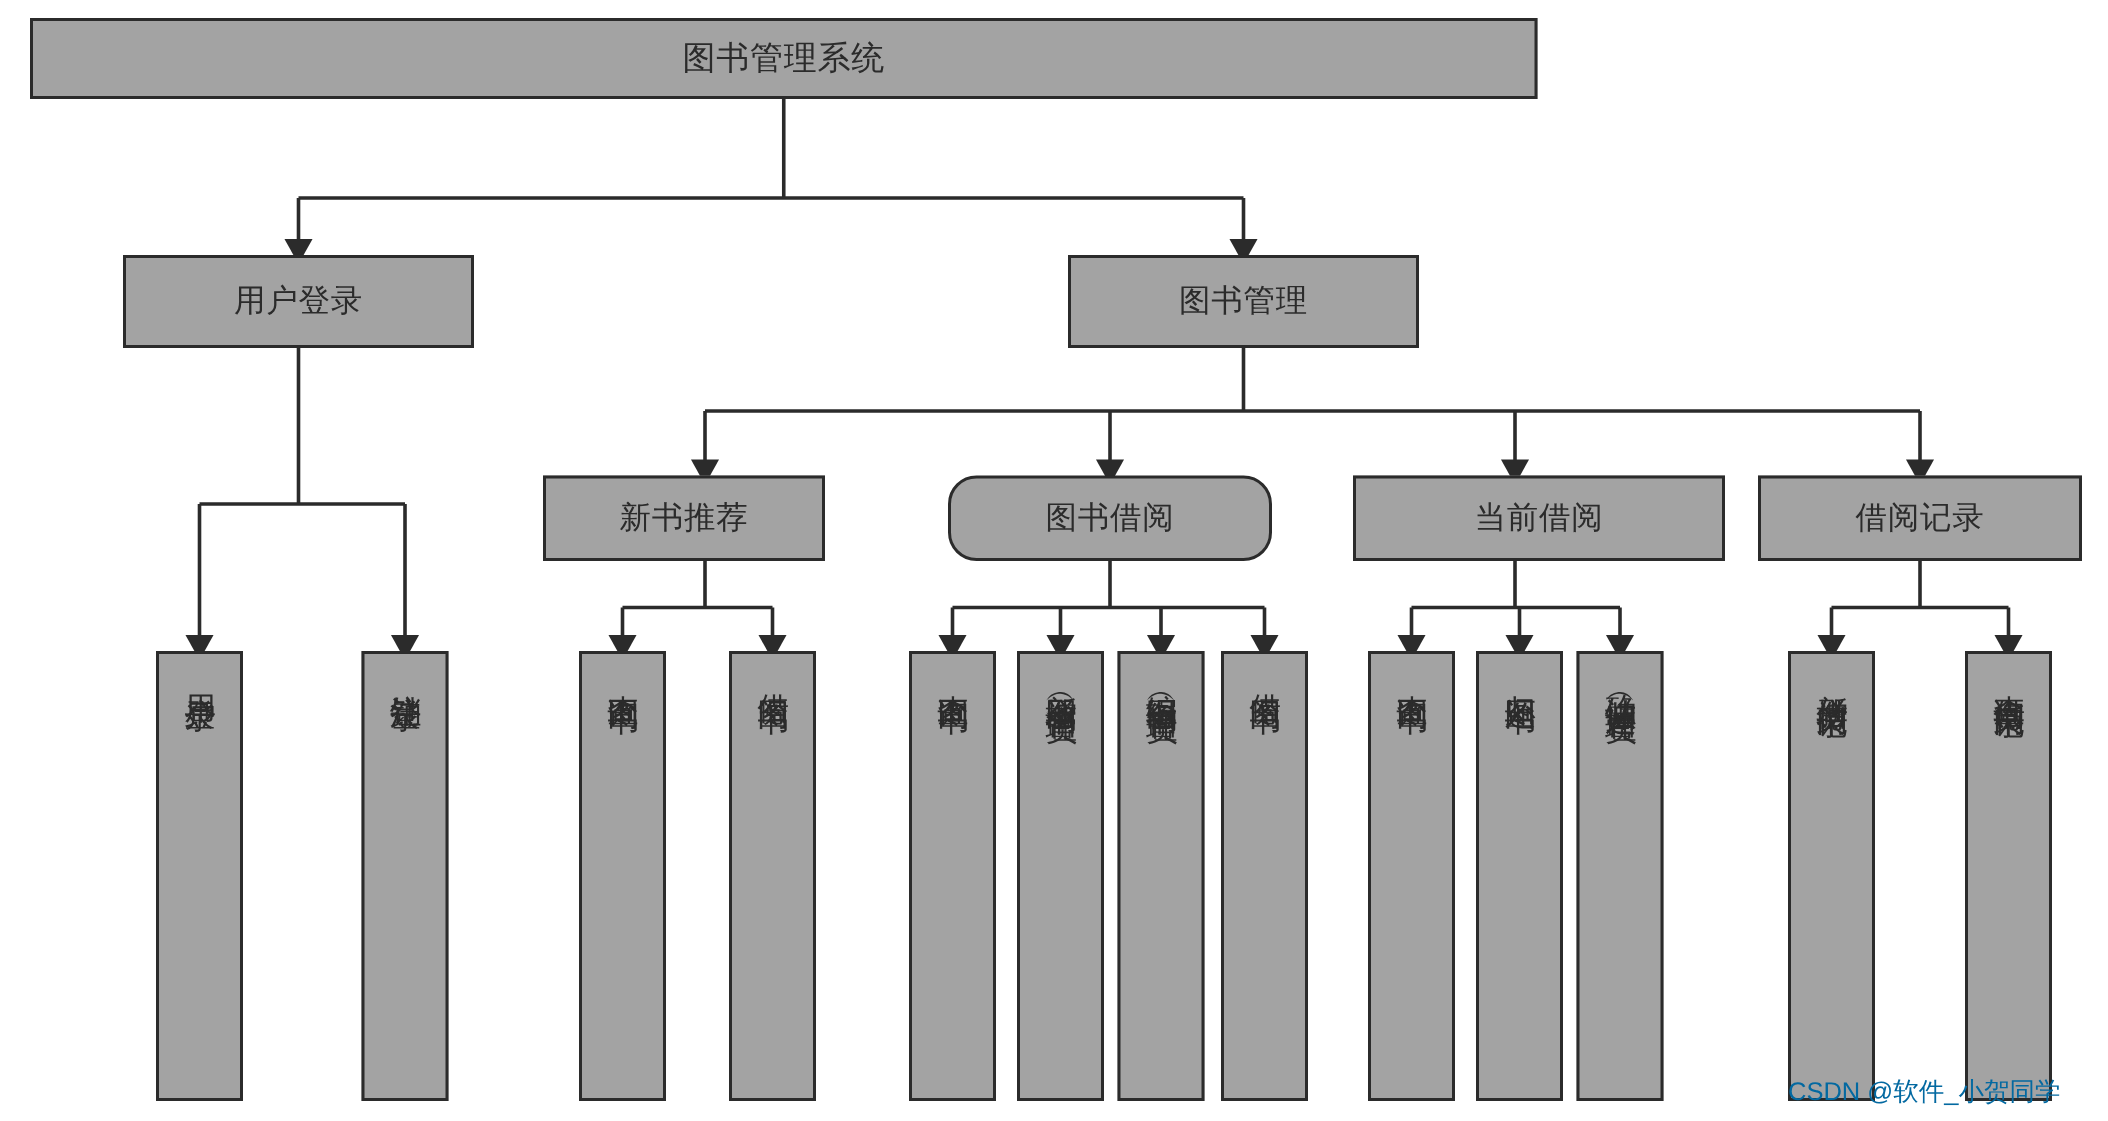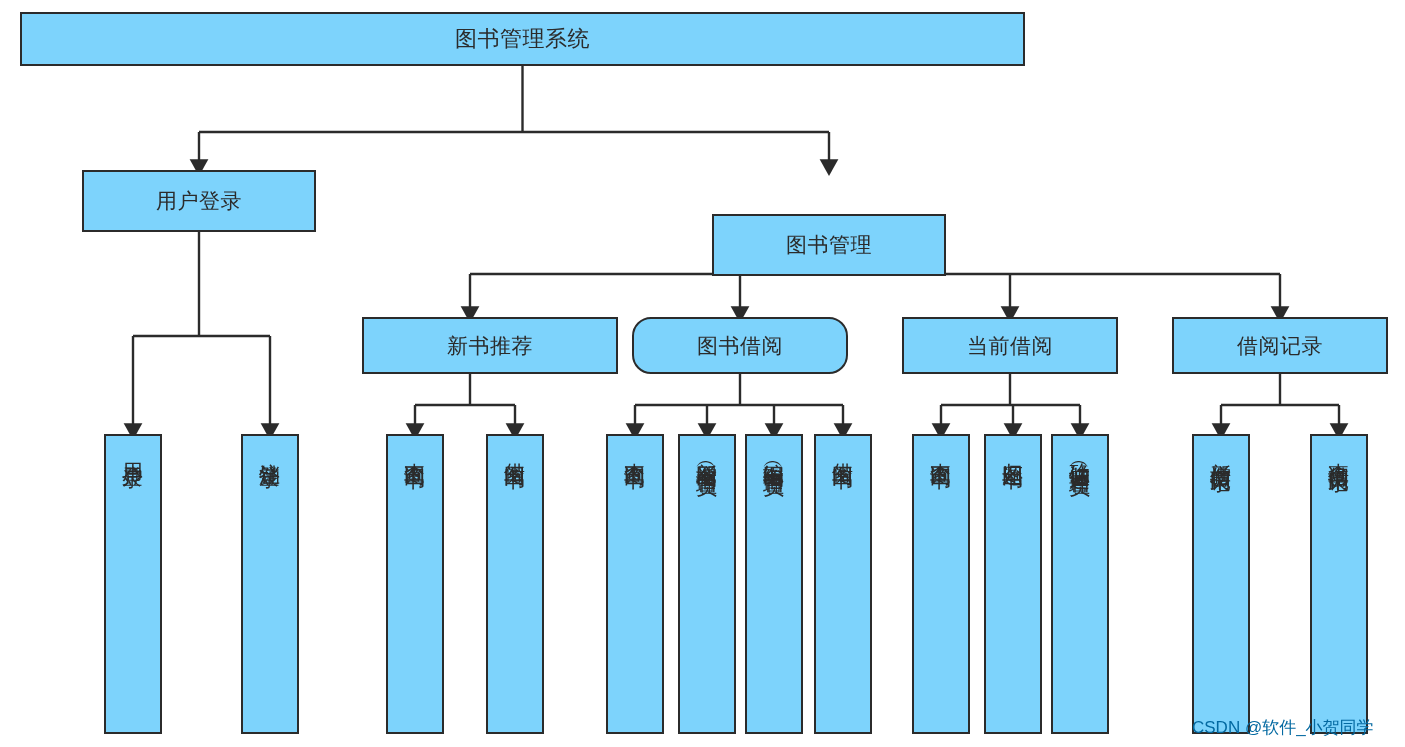--- a/index.html
+++ b/index.html
@@ -23,21 +23,21 @@
     position: absolute;
     left: 0;
     top: 0;
     width: 1405px;
     height: 747px;
     pointer-events: none;
   }
   .node {
     position: absolute;
     box-sizing: border-box;
-    background: #7dd3fc;
+    background: #a3a3a3;
     border: 2px solid #2b2b2b;
     display: flex;
     align-items: center;
     justify-content: center;
     overflow: hidden;
   }
   .node-label {
     color: #2b2b2b;
     text-align: center;
     line-height: 1.12;
@@ -116,30 +116,30 @@
         <line x1="1339" y1="405" x2="1339" y2="431" stroke="#2b2b2b" stroke-width="2.4" marker-end="url(#arrowhead)"></line>
       </g>
   </svg>
   <div id="node-layer">
       <div class="node horizontal root" style="left: 20px; top: 12px; width: 1005px; height: 54px;">
         <span class="node-label">图书管理系统</span>
       </div>
       <div class="node horizontal" style="left: 82px; top: 170px; width: 234px; height: 62px;">
         <span class="node-label">用户登录</span>
       </div>
-      <div class="node horizontal" style="left: 712px; top: 170px; width: 234px; height: 62px; margin-top: 44px;">
+      <div class="node horizontal" style="left: 712px; top: 170px; width: 234px; height: 62px;">
         <span class="node-label">图书管理</span>
       </div>
-      <div class="node horizontal" style="left: 362px; top: 317px; width: 256px; height: 57px;">
+      <div class="node horizontal" style="left: 362px; top: 317px; width: 188px; height: 57px;">
         <span class="node-label">新书推荐</span>
       </div>
       <div class="node horizontal" style="left: 632px; top: 317px; width: 216px; height: 57px; border-radius: 19px;">
         <span class="node-label">图书借阅</span>
       </div>
-      <div class="node horizontal" style="left: 902px; top: 317px; width: 216px; height: 57px;">
+      <div class="node horizontal" style="left: 902px; top: 317px; width: 248px; height: 57px;">
         <span class="node-label">当前借阅</span>
       </div>
       <div class="node horizontal" style="left: 1172px; top: 317px; width: 216px; height: 57px; align-items: center;">
         <span class="node-label">借阅记录</span>
       </div>
       <div class="node vertical" style="left: 104px; top: 434px; width: 58px; height: 300px;">
         <span class="node-label">用户登录</span>
       </div>
       <div class="node vertical" style="left: 241px; top: 434px; width: 58px; height: 300px;">
         <span class="node-label">注销登录</span>

